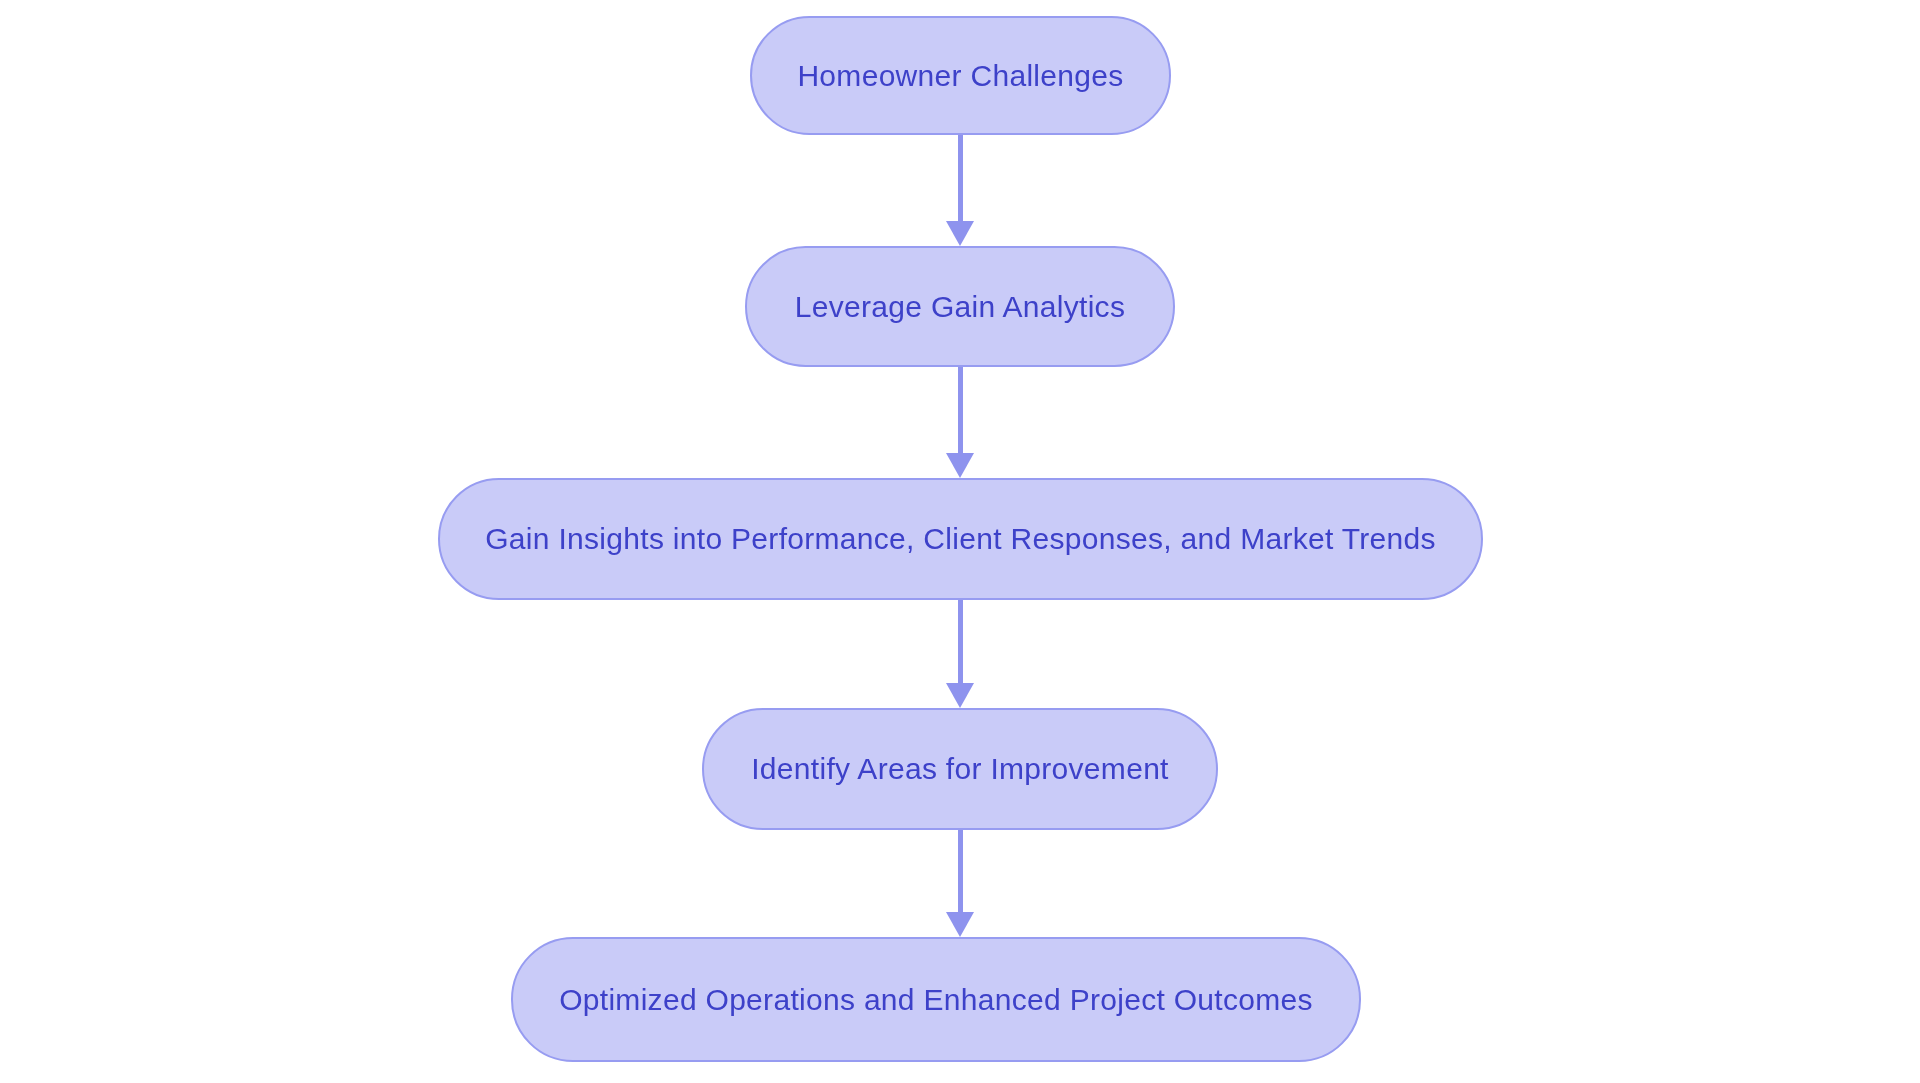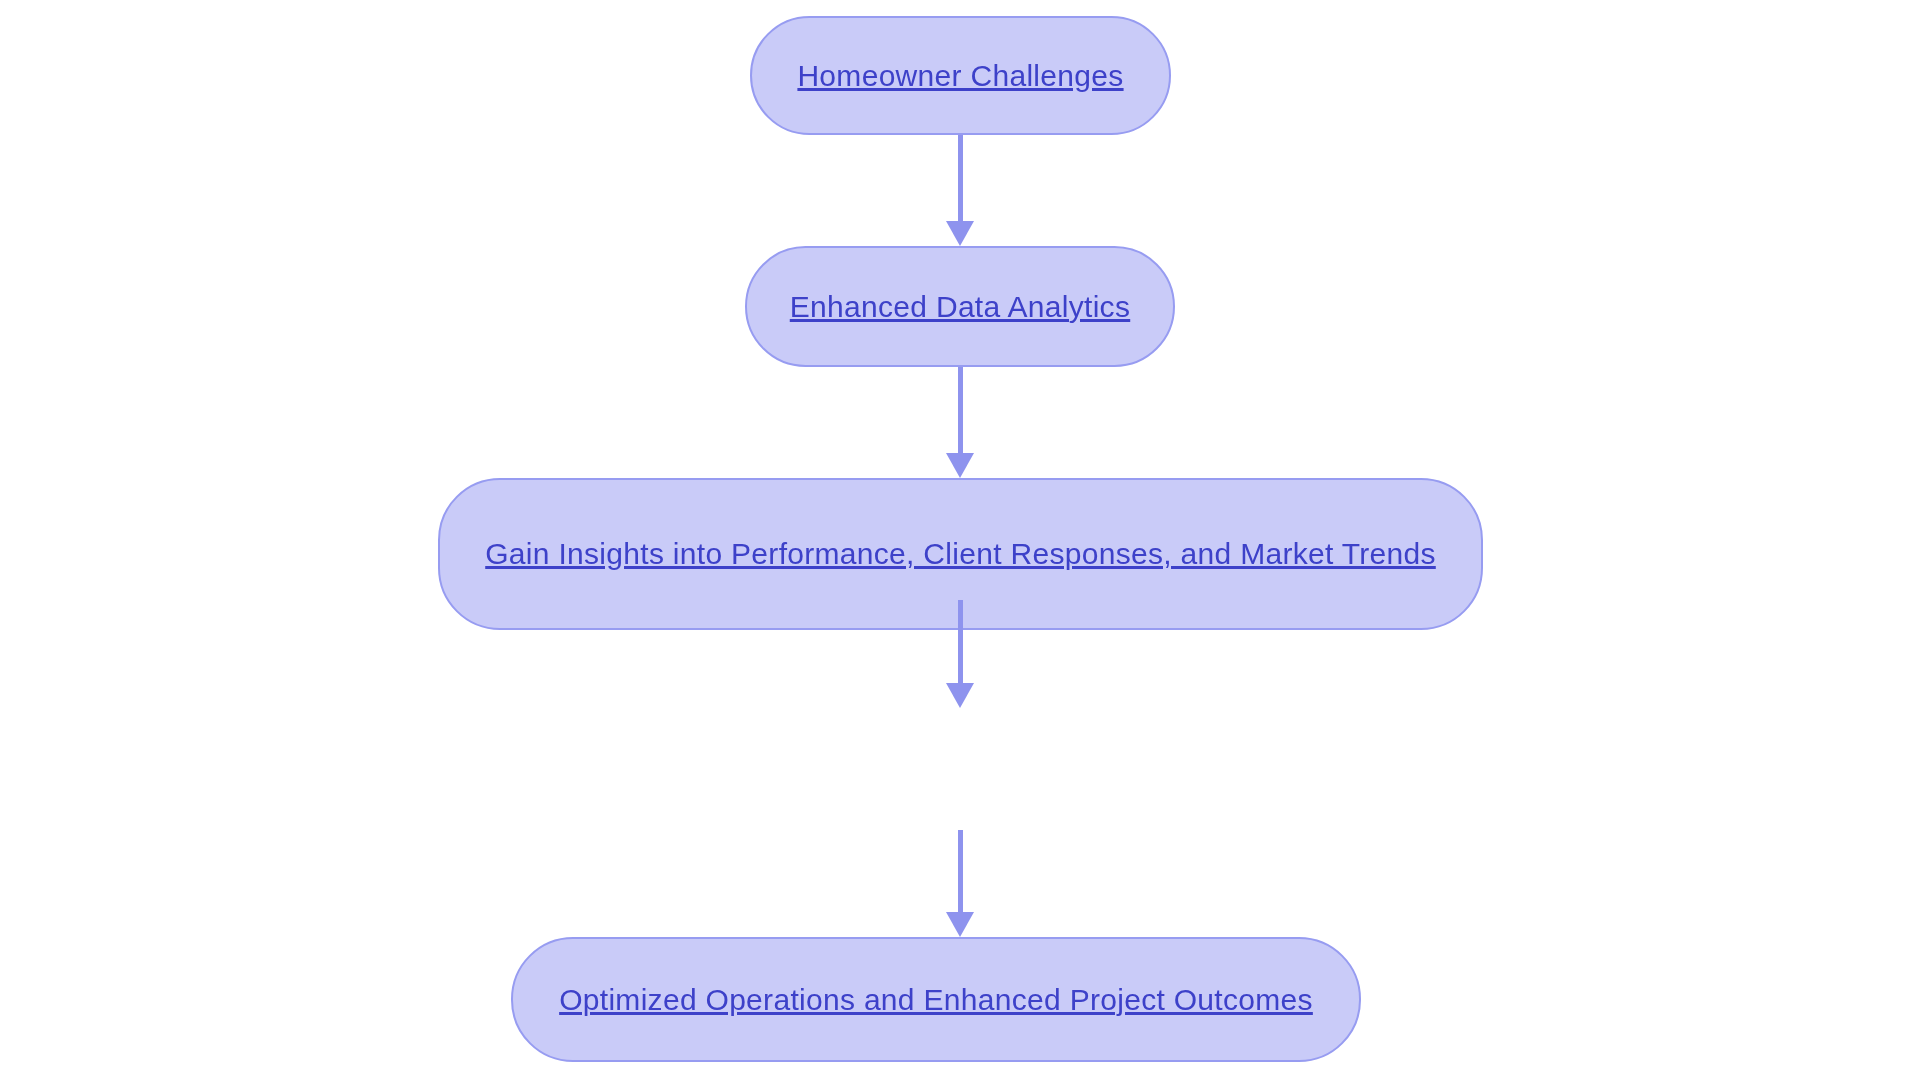--- a/index.html
+++ b/index.html
@@ -28,25 +28,24 @@
     border: 2px solid var(--node-border);
     border-radius: 62px;
     display: flex;
     align-items: center;
     justify-content: center;
     text-align: center;
     color: var(--text);
     font-size: 30px;
     letter-spacing: 0.3px;
     white-space: nowrap;
-    text-decoration: underline;
   }
   .node-1 { left: 750px; top: 16px;  width: 421px;  height: 119px; }
   .node-2 { left: 745px; top: 246px; width: 430px;  height: 121px; }
-  .node-3 { left: 438px; top: 478px; width: 1045px; height: 152px; }
+  .node-3 { left: 438px; top: 478px; width: 1045px; height: 122px; }
   .node-4 { left: 702px; top: 708px; width: 516px;  height: 122px; }
   .node-5 { left: 511px; top: 937px; width: 850px;  height: 125px; }
 
   .flow-arrow {
     position: absolute;
     width: 28px;
     display: flex;
     flex-direction: column;
     align-items: center;
   }
@@ -75,37 +74,40 @@
   <div class="flow-node node-1">
     <span>Homeowner Challenges</span>
   </div>
 
   <div class="flow-arrow arrow-1">
     <div class="shaft"></div>
     <div class="head"></div>
   </div>
 
   <div class="flow-node node-2">
-    <span>Enhanced Data Analytics</span>
+    <span>Leverage Gain Analytics</span>
   </div>
 
   <div class="flow-arrow arrow-2">
     <div class="shaft"></div>
     <div class="head"></div>
   </div>
 
   <div class="flow-node node-3">
     <span>Gain Insights into Performance, Client Responses, and Market Trends</span>
   </div>
 
   <div class="flow-arrow arrow-3">
     <div class="shaft"></div>
     <div class="head"></div>
   </div>
 
+  <div class="flow-node node-4">
+    <span>Identify Areas for Improvement</span>
+  </div>
 
   <div class="flow-arrow arrow-4">
     <div class="shaft"></div>
     <div class="head"></div>
   </div>
 
   <div class="flow-node node-5">
     <span>Optimized Operations and Enhanced Project Outcomes</span>
   </div>
 

